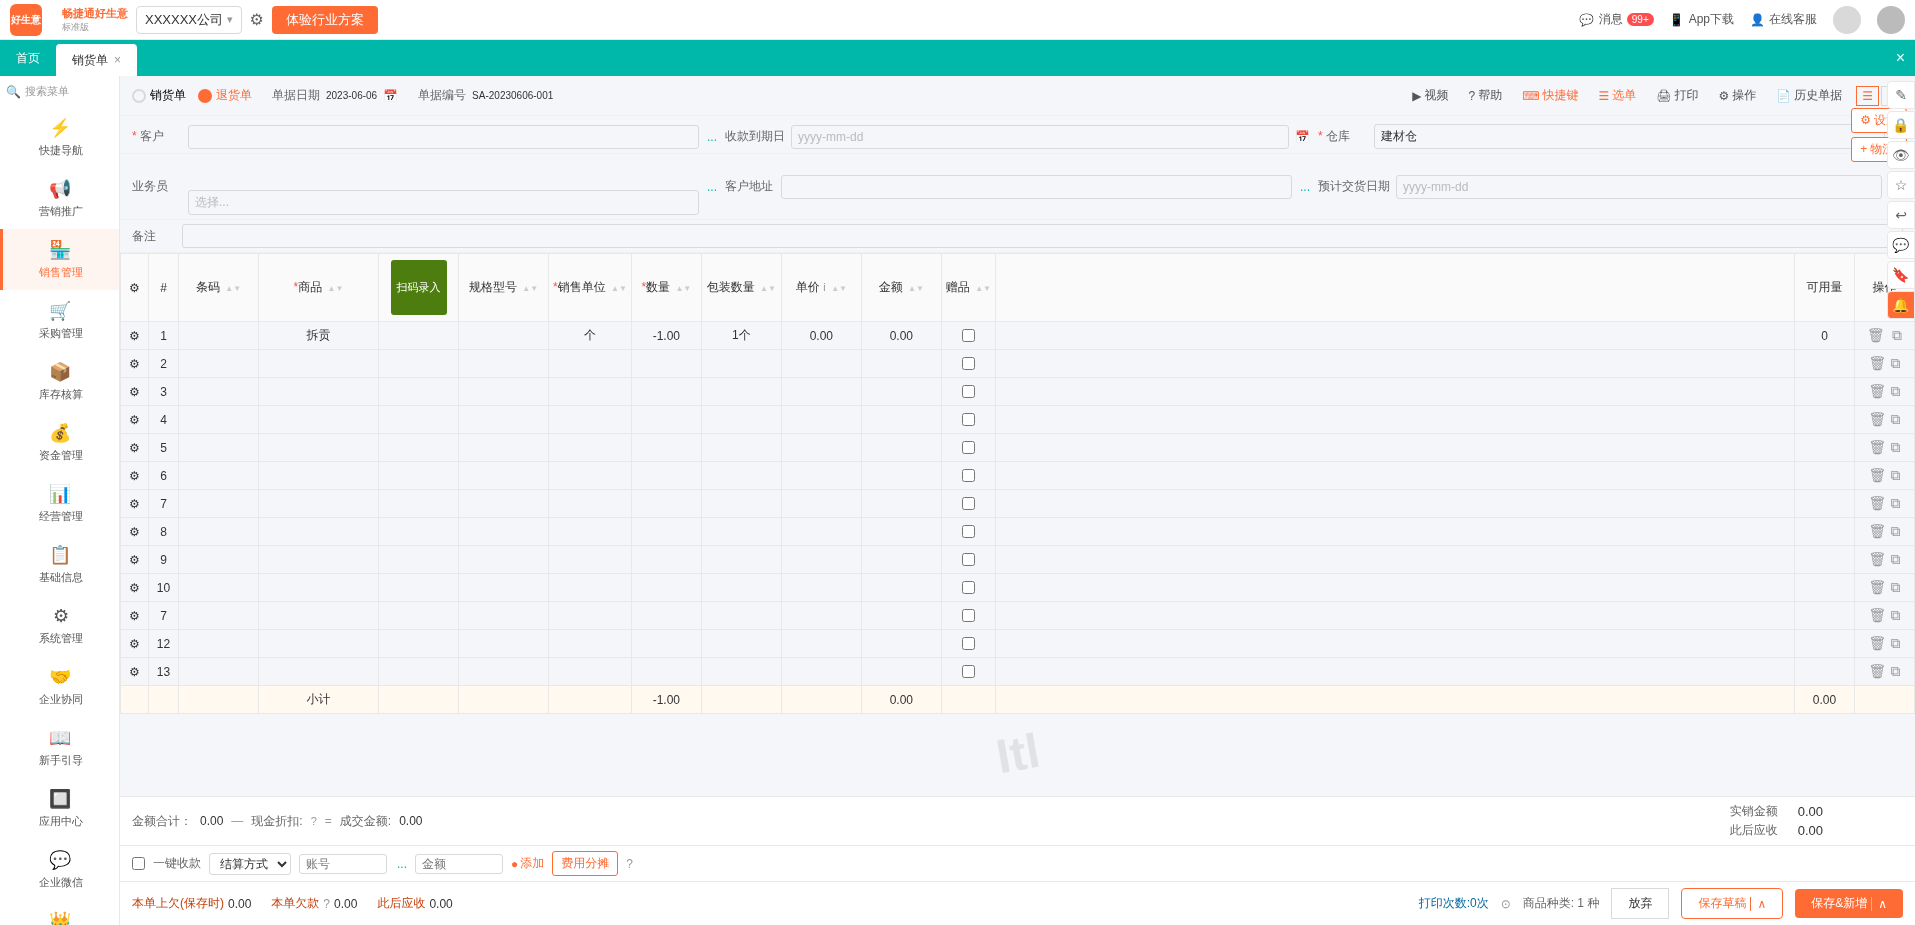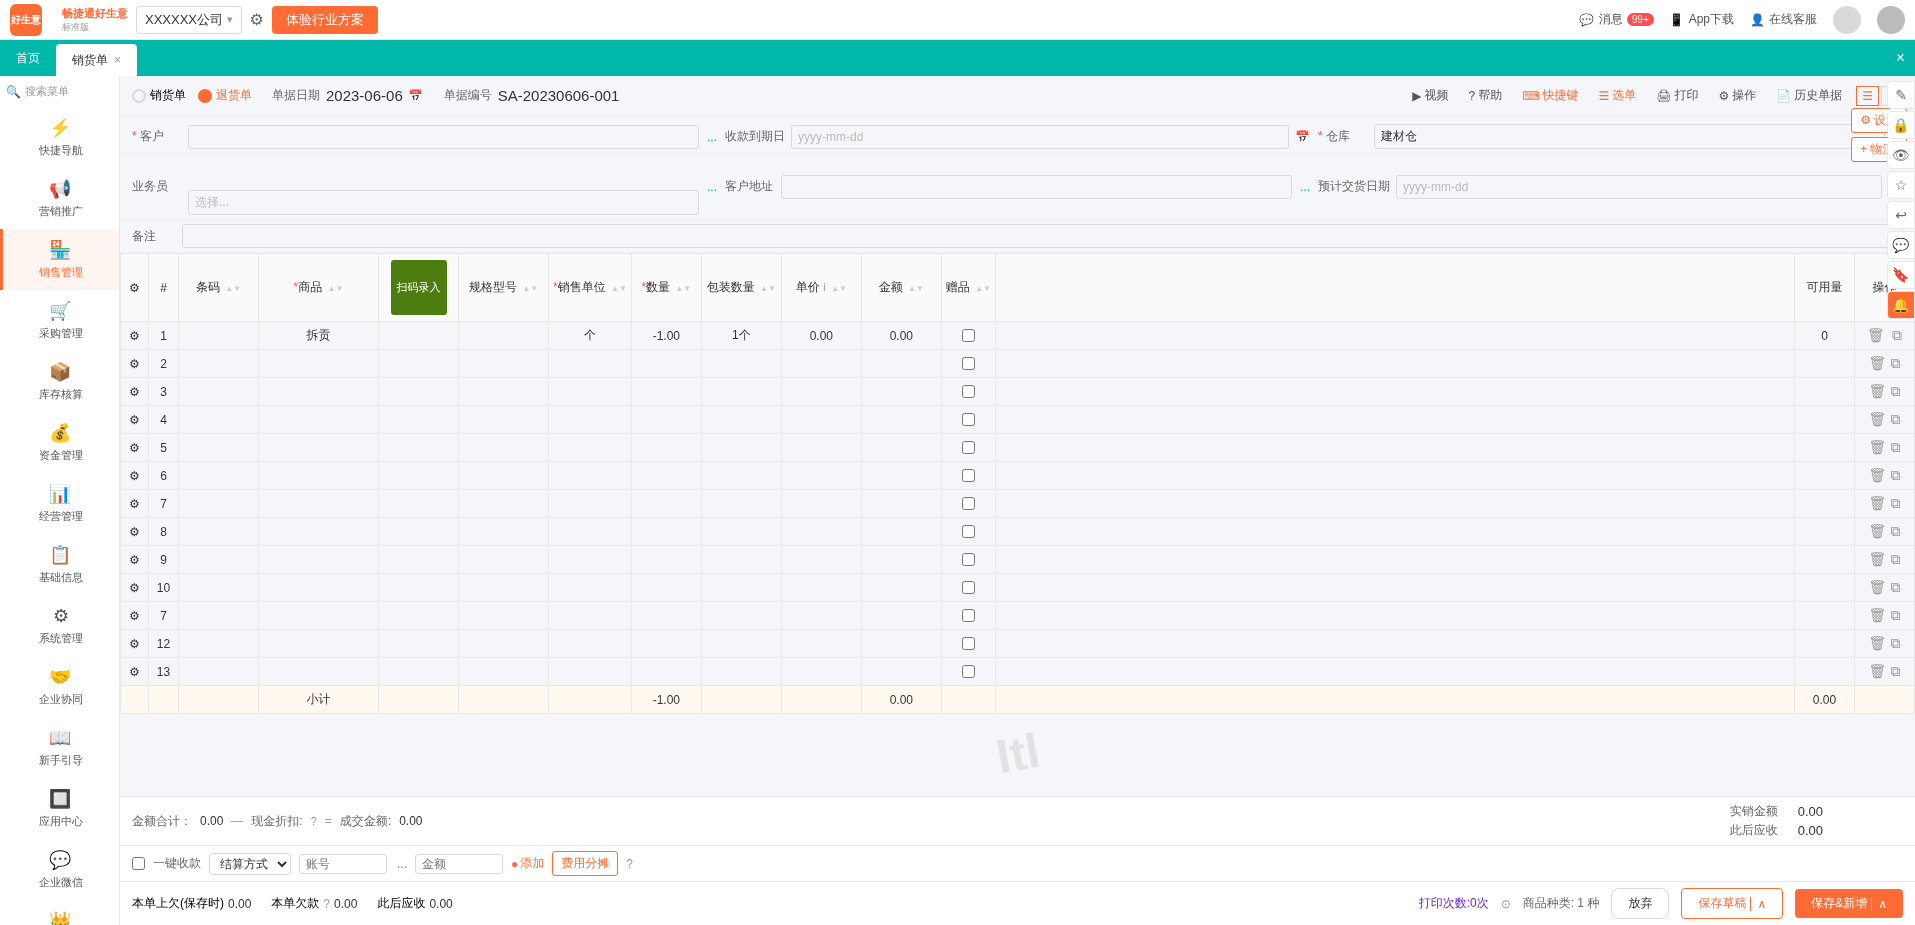--- a/index.html
+++ b/index.html
@@ -40,21 +40,21 @@
     .content-area { flex: 1; display: flex; flex-direction: column; overflow: hidden; background: #f5f6fa; }
 
     
     .form-header { padding: 8px 12px; border-bottom: 1px solid #f0f0f0; display: flex; align-items: center; gap: 20px; }
     .radio-group { display: flex; align-items: center; gap: 12px; }
     .radio-item { display: flex; align-items: center; gap: 4px; cursor: pointer; }
     .radio-circle { width: 14px; height: 14px; border-radius: 50%; border: 2px solid #d9d9d9; }
     .radio-circle.selected { border-color: #ff6b35; background: #ff6b35; }
     .field-group { display: flex; align-items: center; gap: 6px; }
     .field-label { color: #666; white-space: nowrap; }
-    .field-value { color: #333; font-size: 15px; }
+    .field-value { color: #333; font-size: 10px; }
     .date-icon { color: #00b8a9; cursor: pointer; }
     .toolbar-right { margin-left: auto; display: flex; align-items: center; gap: 8px; }
     .toolbar-btn { display: flex; align-items: center; gap: 3px; color: #555; cursor: pointer; font-size: 12px; padding: 3px 6px; }
     .field-row { display: flex; align-items: center; gap: 6px; }
     .field-name { color: #666; white-space: nowrap; min-width: 50px; }
     .field-input { flex: 1; border: 1px solid #d9d9d9; border-radius: 3px; padding: 3px 6px; color: #333; min-height: 24px; display: flex; align-items: center; cursor: pointer; }
     .field-input.placeholder { color: #bbb; }
     .field-dots { color: #00b8a9; cursor: pointer; margin-left: 2px; }
     .field-calendar { color: #00b8a9; cursor: pointer; }
 
@@ -100,25 +100,25 @@
     .add-btn { color: #ff6b35; cursor: pointer; display: flex; align-items: center; gap: 2px; }
     .expense-btn { border: 1px solid #ff6b35; color: #ff6b35; background: #fff; border-radius: 3px; padding: 3px 8px; cursor: pointer; }
     .help-icon { color: #999; cursor: pointer; }
     .summary-row { display: flex; justify-content: space-between; gap: 20px; align-items: center; }
     .summary-label { color: #666; font-size: 12px; }
     .summary-value { color: #333; font-size: 13px; font-weight: 500; }
 
     
     .status-bar { height: 44px; background: #fff; border-top: 1px solid #e8e8e8; display: flex; align-items: center; padding: 0 12px; gap: 20px; }
     .status-item { display: flex; align-items: center; gap: 4px; color: #555; }
-    .status-label { color: #000000; }
+    .status-label { color: #c2410c; }
     .status-value { color: #333; font-weight: 500; }
     .question-icon { color: #999; cursor: pointer; }
     .status-bar-right { margin-left: auto; display: flex; align-items: center; gap: 12px; }
-    .btn-abandon { border: 1px solid #d9d9d9; background: #fff; color: #333; border-radius: 8px; padding: 6px 16px; cursor: pointer; }
+    .btn-abandon { border: 1px solid #d9d9d9; background: #fff; color: #333; border-radius: 0; padding: 6px 16px; cursor: pointer; }
     .btn-save-draft { border: 1px solid #ff6b35; background: #fff; color: #ff6b35; border-radius: 4px; padding: 6px 16px; cursor: pointer; display: flex; align-items: center; gap: 4px; }
     .btn-save-new { background: #ff6b35; color: white; border: none; border-radius: 4px; padding: 6px 16px; cursor: pointer; display: flex; align-items: center; gap: 4px; }
 
     
     .side-float { position: fixed; right: 0; top: 50%; transform: translateY(-50%); display: flex; flex-direction: column; gap: 2px; }
     .side-float-btn { width: 28px; height: 28px; background: #fff; border: 1px solid #e8e8e8; display: flex; align-items: center; justify-content: center; cursor: pointer; color: #666; font-size: 14px; border-radius: 4px 0 0 4px; }
     .side-float-btn.orange { background: #ff6b35; color: white; }
 
     
     .form-wrapper { flex: 1; display: flex; flex-direction: column; overflow: hidden; position: relative; }
@@ -752,21 +752,21 @@
       <div class="status-item">
         <span class="status-label">本单欠款</span>
         <span class="question-icon">?</span>
         <span class="status-value">0.00</span>
       </div>
       <div class="status-item">
         <span class="status-label">此后应收</span>
         <span class="status-value">0.00</span>
       </div>
       <div class="status-bar-right">
-        <span style="color:#6d28d9;">打印次数:0次</span>
+        <span style="color:#0369a1;">打印次数:0次</span>
         <span style="color:#999;">⊙</span>
         <span style="color:#666;">商品种类: 1 种</span>
         <button class="btn-abandon">放弃</button>
         <div style="display:flex;align-items:flex-start;">
           <button class="btn-save-draft">
             <span>保存草稿</span>
             <span style="border-left:1px solid #ff6b35;padding-left:6px;">∧</span>
           </button>
         </div>
         <div style="display:flex;align-items:stretch;">

